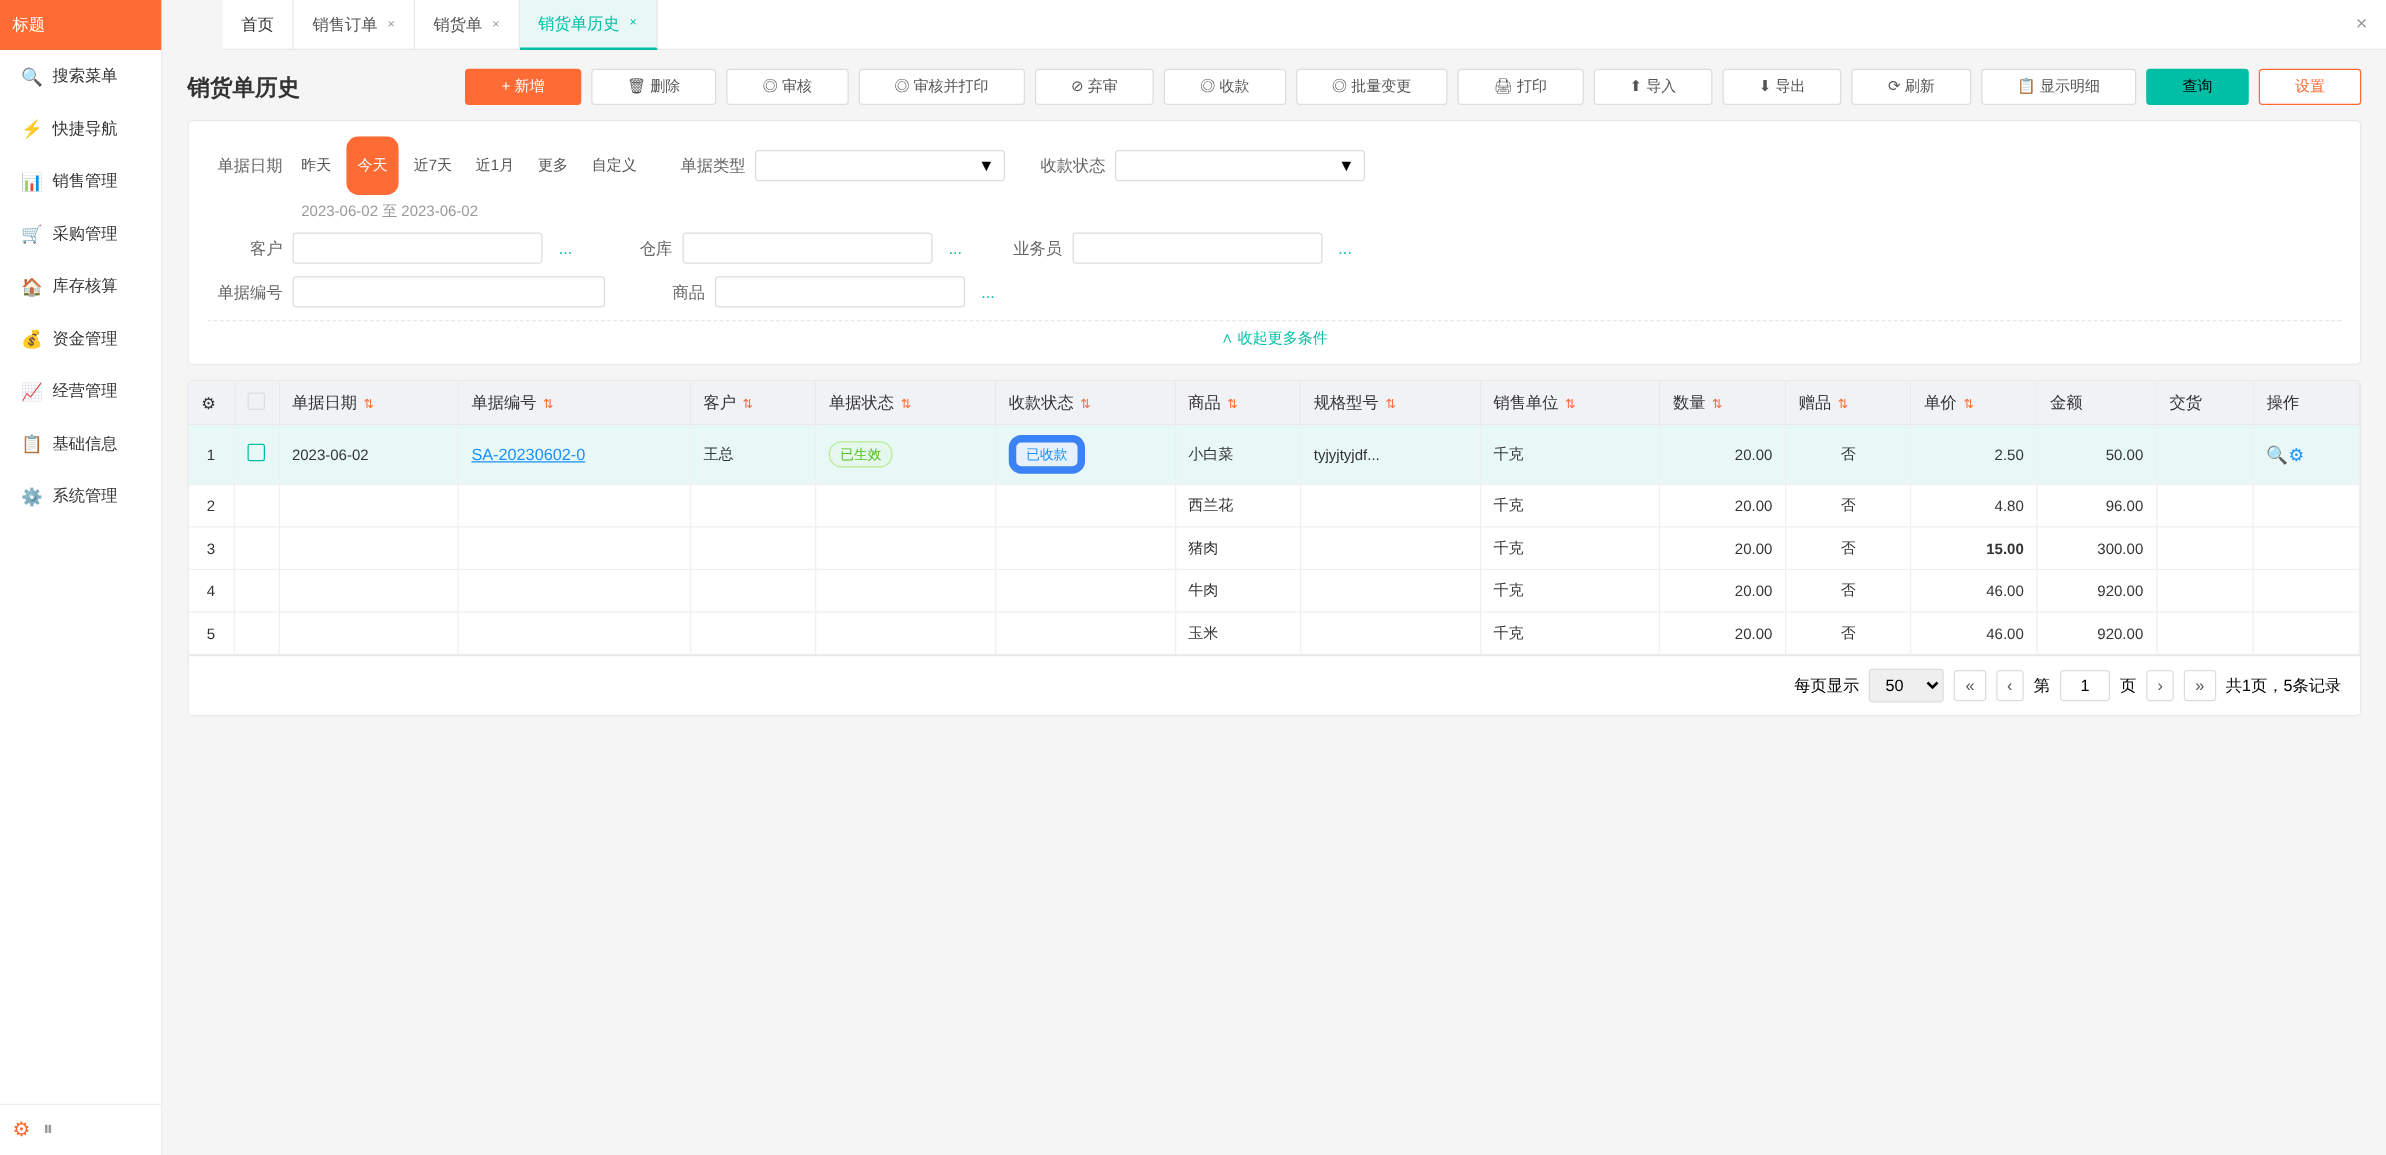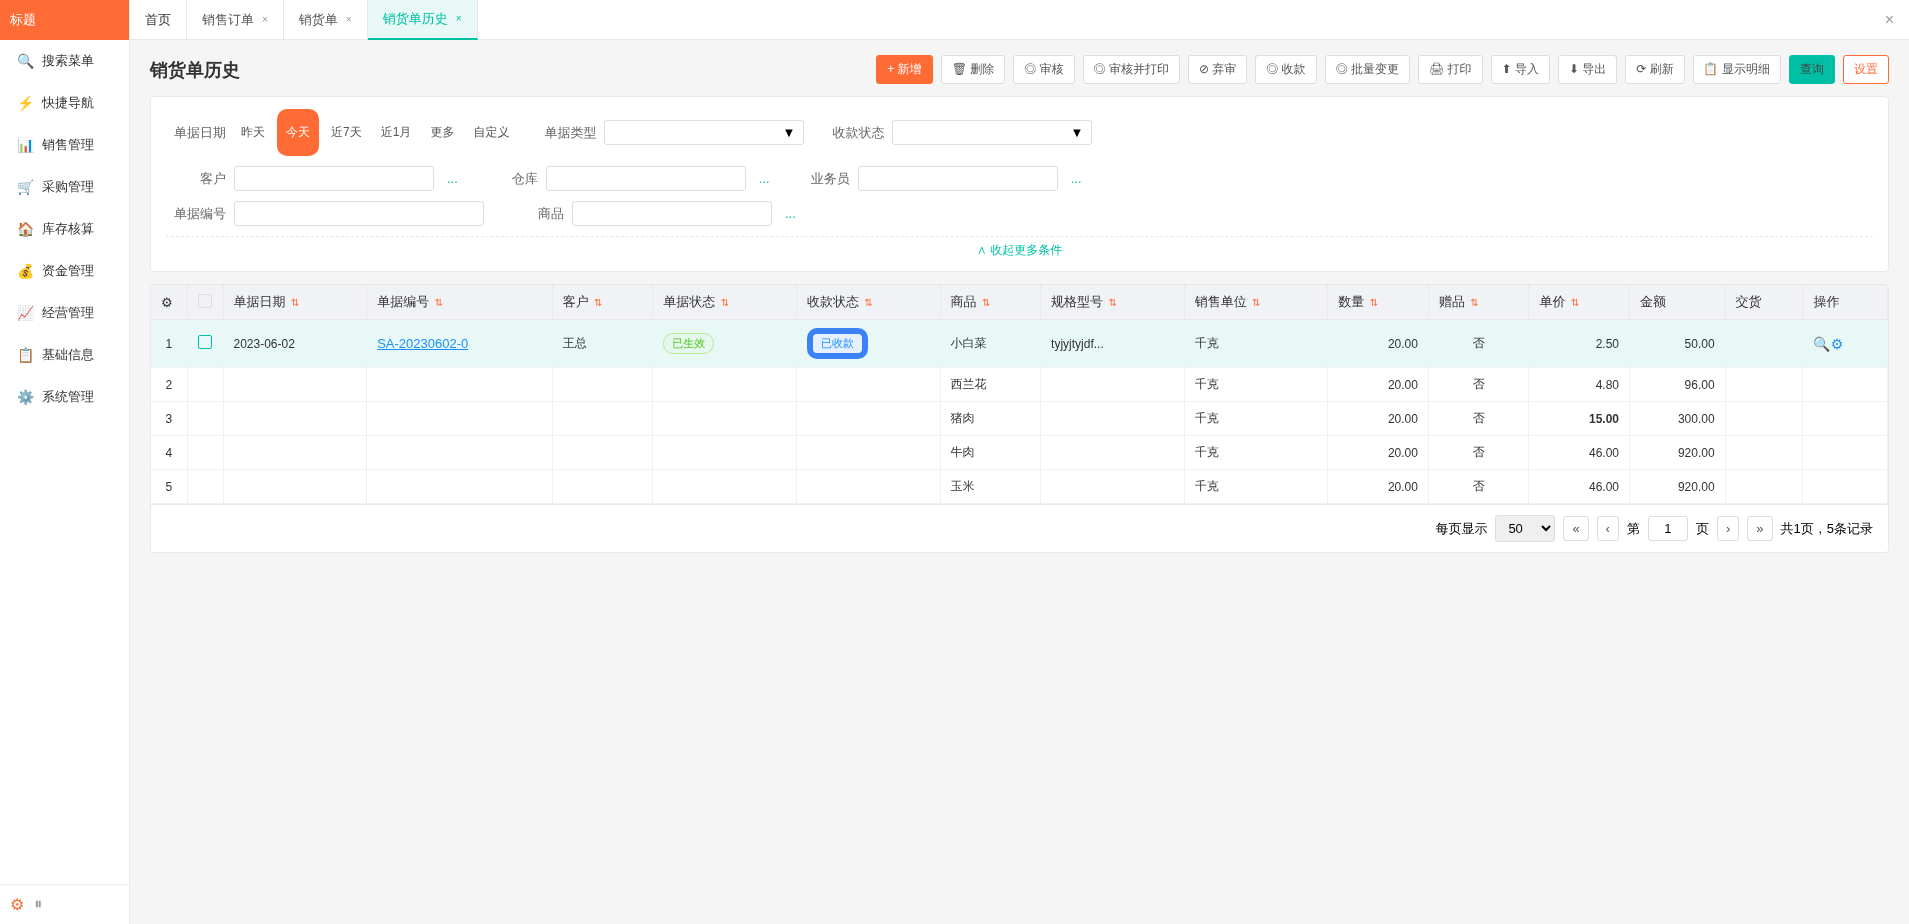--- a/index.html
+++ b/index.html
@@ -9,38 +9,38 @@
     .sidebar { width: 130px; background: #fff; border-right: 1px solid #e8e8e8; display: flex; flex-direction: column; height: 100%; }
     .sidebar-header { background: #ff6b35; height: 40px; display: flex; align-items: center; padding: 0 10px; color: white; font-size: 14px; }
     .sidebar-item { display: flex; align-items: center; gap: 8px; padding: 12px 15px; cursor: pointer; color: #333; border-left: 3px solid transparent; }
     .sidebar-icon { width: 16px; height: 16px; display: flex; align-items: center; justify-content: center; font-size: 14px; }
     .sidebar-bottom { margin-top: auto; padding: 10px; display: flex; gap: 10px; border-top: 1px solid #eee; }
 
     
     .main { flex: 1; display: flex; flex-direction: column; overflow: hidden; }
     
     
-    .tabs-bar { display: flex; background: #fff; border-bottom: 1px solid #e8e8e8; align-items: center; height: 40px; padding-left: 0; }
+    .tabs-bar { display: flex; background: #fff; border-bottom: 1px solid #e8e8e8; align-items: center; height: 40px; padding-left: 0; margin-left: 48px; }
     .tab { display: flex; align-items: center; gap: 5px; padding: 0 15px; height: 40px; border-right: 1px solid #e8e8e8; cursor: pointer; color: #555; white-space: nowrap; }
     .tab.home { color: #333; font-weight: normal; }
     .tab.active { background: #e8f8f7; color: #00bfa5; border-bottom: 2px solid #00bfa5; }
     .tab .close-btn { font-size: 10px; color: #999; cursor: pointer; margin-left: 3px; }
     .tab.active .close-btn { color: #00bfa5; }
     .tabs-bar-close { margin-left: auto; padding: 0 15px; color: #999; cursor: pointer; font-size: 16px; }
 
     
     .page-content { flex: 1; overflow: auto; padding: 15px 20px; background: #f5f5f5; }
     
     
     .page-header { display: flex; align-items: center; justify-content: space-between; margin-bottom: 12px; }
     .page-title { font-size: 18px; font-weight: bold; color: #333; }
     .toolbar { display: flex; gap: 8px; align-items: center; flex-wrap: wrap; }
-    .btn { display: flex; align-items: center; gap: 4px; padding: 5px 10px; border: 1px solid #ddd; border-radius: 3px; cursor: pointer; background: #fff; color: #555; font-size: 12px; white-space: nowrap; }
+    .btn { display: flex; align-items: center; gap: 4px; padding: 5px 28px; border: 1px solid #ddd; border-radius: 3px; cursor: pointer; background: #fff; color: #555; font-size: 12px; white-space: nowrap; }
     .btn-primary { background: #ff6b35; color: white; border-color: #ff6b35; }
-    .btn-teal { background: #00bfa5; color: #404040; border-color: #00bfa5; }
+    .btn-teal { background: #00bfa5; color: #000000; border-color: #00bfa5; }
     .btn-orange-outline { color: #ff6b35; border-color: #ff6b35; background: white; }
 
     
     .filter-panel { background: #fff; border: 1px solid #e8e8e8; border-radius: 4px; padding: 12px 15px; margin-bottom: 12px; }
     .filter-row { display: flex; gap: 20px; margin-bottom: 10px; align-items: center; flex-wrap: wrap; }
     .filter-item { display: flex; align-items: center; gap: 8px; }
     .filter-label { color: #666; white-space: nowrap; min-width: 60px; text-align: right; }
     .filter-input { border: 1px solid #ddd; border-radius: 3px; padding: 4px 8px; width: 200px; color: #333; outline: none; }
     .filter-select { border: 1px solid #ddd; border-radius: 3px; padding: 4px 8px; width: 200px; display: flex; align-items: center; justify-content: space-between; cursor: pointer; background: #fff; }
     .date-filter { display: flex; align-items: center; gap: 5px; justify-content: space-between; }
@@ -196,20 +196,23 @@
         </div>
         <div class="filter-item">
           <span class="filter-label">收款状态</span>
           <div class="filter-select" style="width:200px;">
             <span></span>
             <span>▼</span>
           </div>
         </div>
       </div>
 
+      <div style="margin-left: 75px; margin-top: -5px; margin-bottom: 8px;">
+        <span class="date-range">2023-06-02 至 2023-06-02</span>
+      </div>
 
       <div class="filter-row">
         <div class="filter-item">
           <span class="filter-label">客户</span>
           <input class="filter-input" type="text" style="width: 200px;">
           <span class="filter-dots">...</span>
         </div>
         <div class="filter-item">
           <span class="filter-label">仓库</span>
           <input class="filter-input" type="text" style="width: 200px;">

